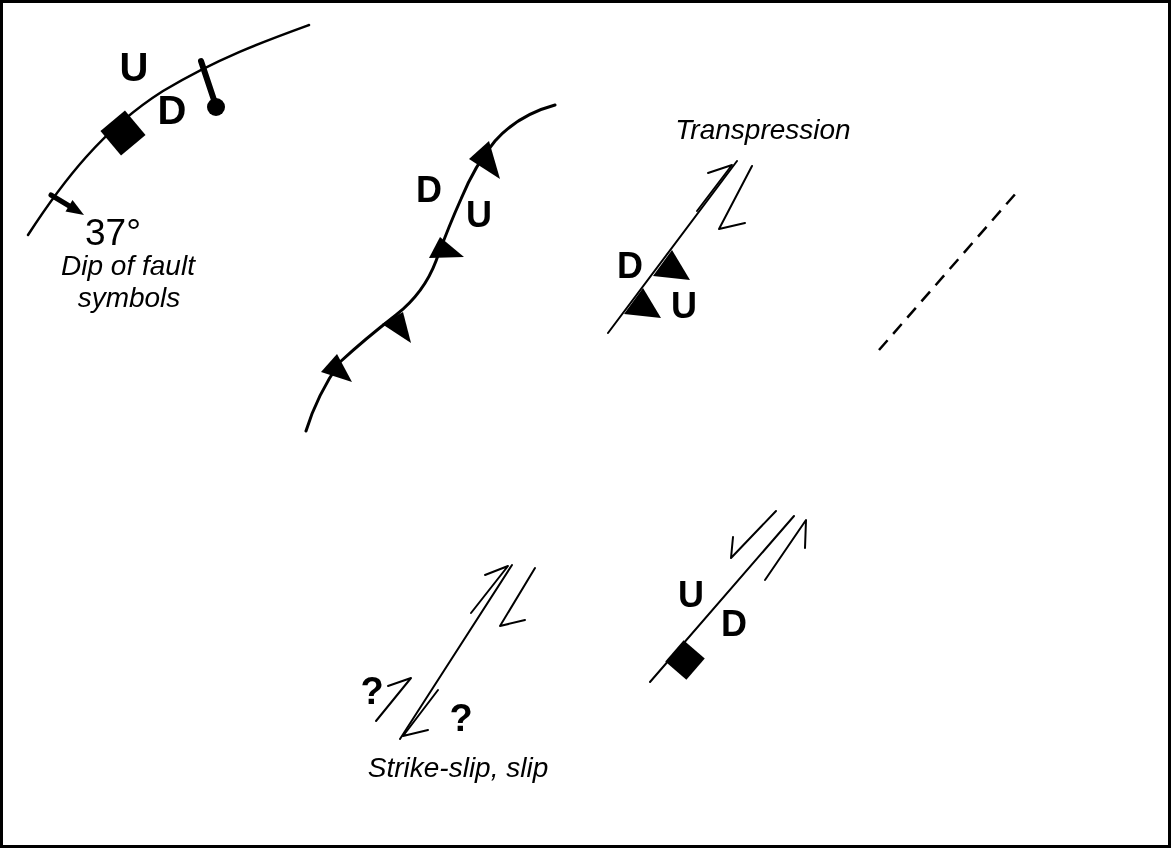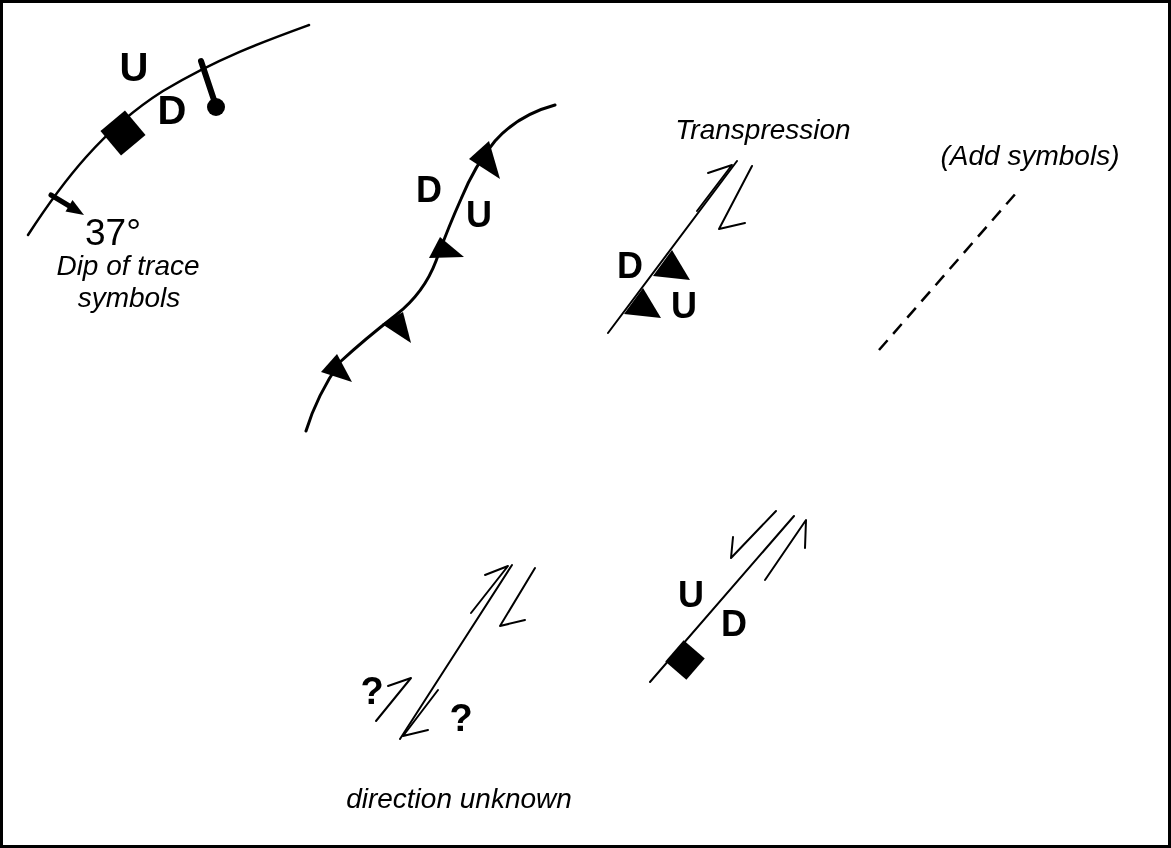--- a/index.html
+++ b/index.html
@@ -59,32 +59,31 @@
 
     <line class="ln" x1="647" y1="679" x2="791" y2="513"></line>
     <polyline class="ln" points="773,508 728,555 730,534"></polyline>
     <polyline class="ln" points="762,577 803,517 802,545"></polyline>
     <rect class="solid" x="-14" y="-14" width="28" height="28" transform="translate(682,657) rotate(-49)"></rect>
   </svg>
 
   <div class="lbl bdlg" style="left:131px;top:64px">U</div>
   <div class="lbl bdlg" style="left:169px;top:107px">D</div>
   <div class="lbl num" style="left:110px;top:229px">37°</div>
-  <div class="lbl it" style="left:125px;top:263px">Dip of trace</div>
+  <div class="lbl it" style="left:125px;top:263px">Dip of fault</div>
   <div class="lbl it" style="left:126px;top:295px">symbols</div>
 
   <div class="lbl bd" style="left:426px;top:187px">D</div>
   <div class="lbl bd" style="left:476px;top:212px">U</div>
 
   <div class="lbl it" style="left:760px;top:127px">Transpression</div>
   <div class="lbl bd" style="left:627px;top:263px">D</div>
   <div class="lbl bd" style="left:681px;top:303px">U</div>
 
-  <div class="lbl it" style="left:1027px;top:153px">(Add symbols)</div>
 
   <div class="lbl q" style="left:369px;top:688px">?</div>
   <div class="lbl q" style="left:458px;top:715px">?</div>
-  <div class="lbl it" style="left:456px;top:796px">direction unknown</div>
+  <div class="lbl it" style="left:455px;top:765px">Strike-slip, slip</div>
 
   <div class="lbl bd" style="left:688px;top:592px">U</div>
   <div class="lbl bd" style="left:731px;top:621px">D</div>
 
 </div>
 
 </body></html>

